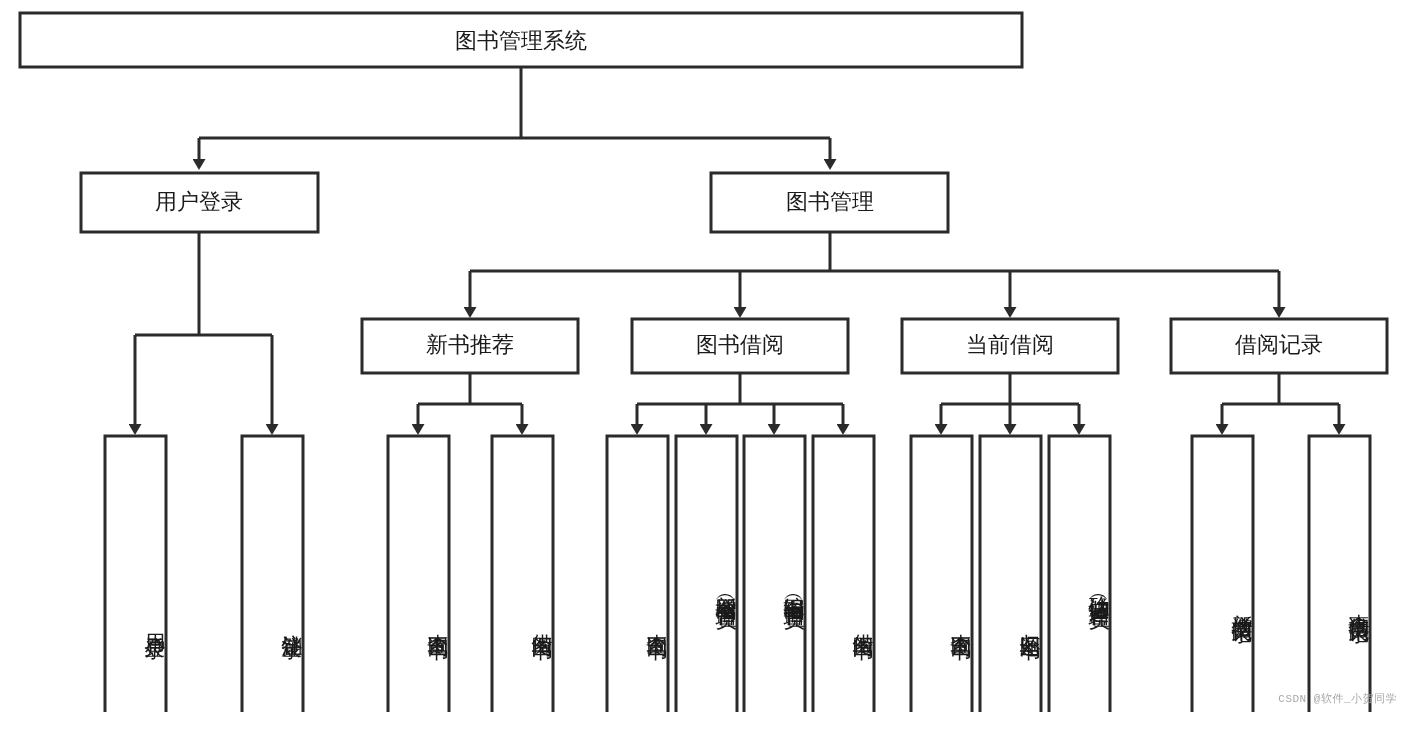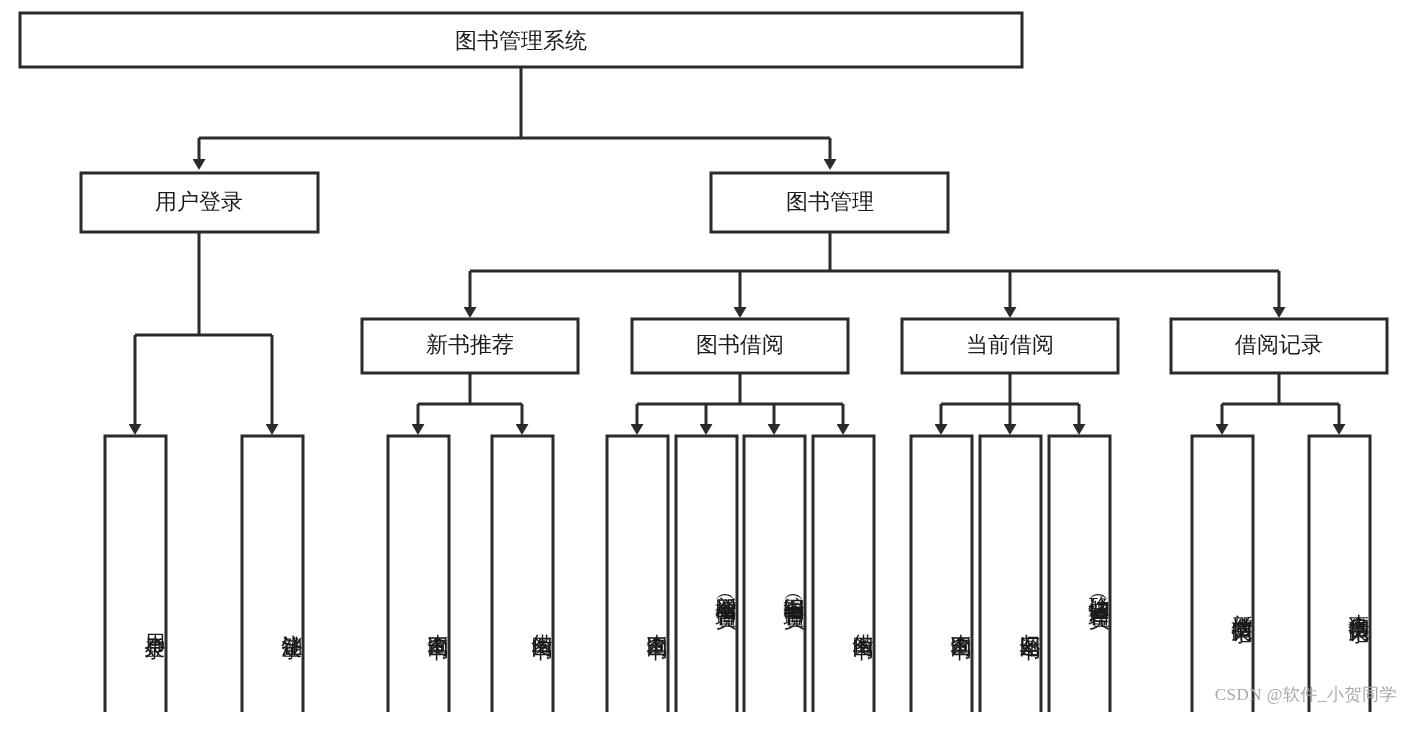--- a/index.html
+++ b/index.html
@@ -61,22 +61,22 @@
     white-space: nowrap;
     display: flex;
     align-items: flex-start;
     justify-content: center;
     pointer-events: none;
   }
   .watermark {
     position: absolute;
     right: 8px;
     bottom: 6px;
-    font-family: Liberation Serif, serif;
-    font-size: 17px;
+    font-family: Liberation Mono, monospace;
+    font-size: 11px;
     color: #a8a8a8;
     white-space: nowrap;
     letter-spacing: 0.5px;
   }
 </style>
 </head>
 <body>
 
 <div id="page">
 

